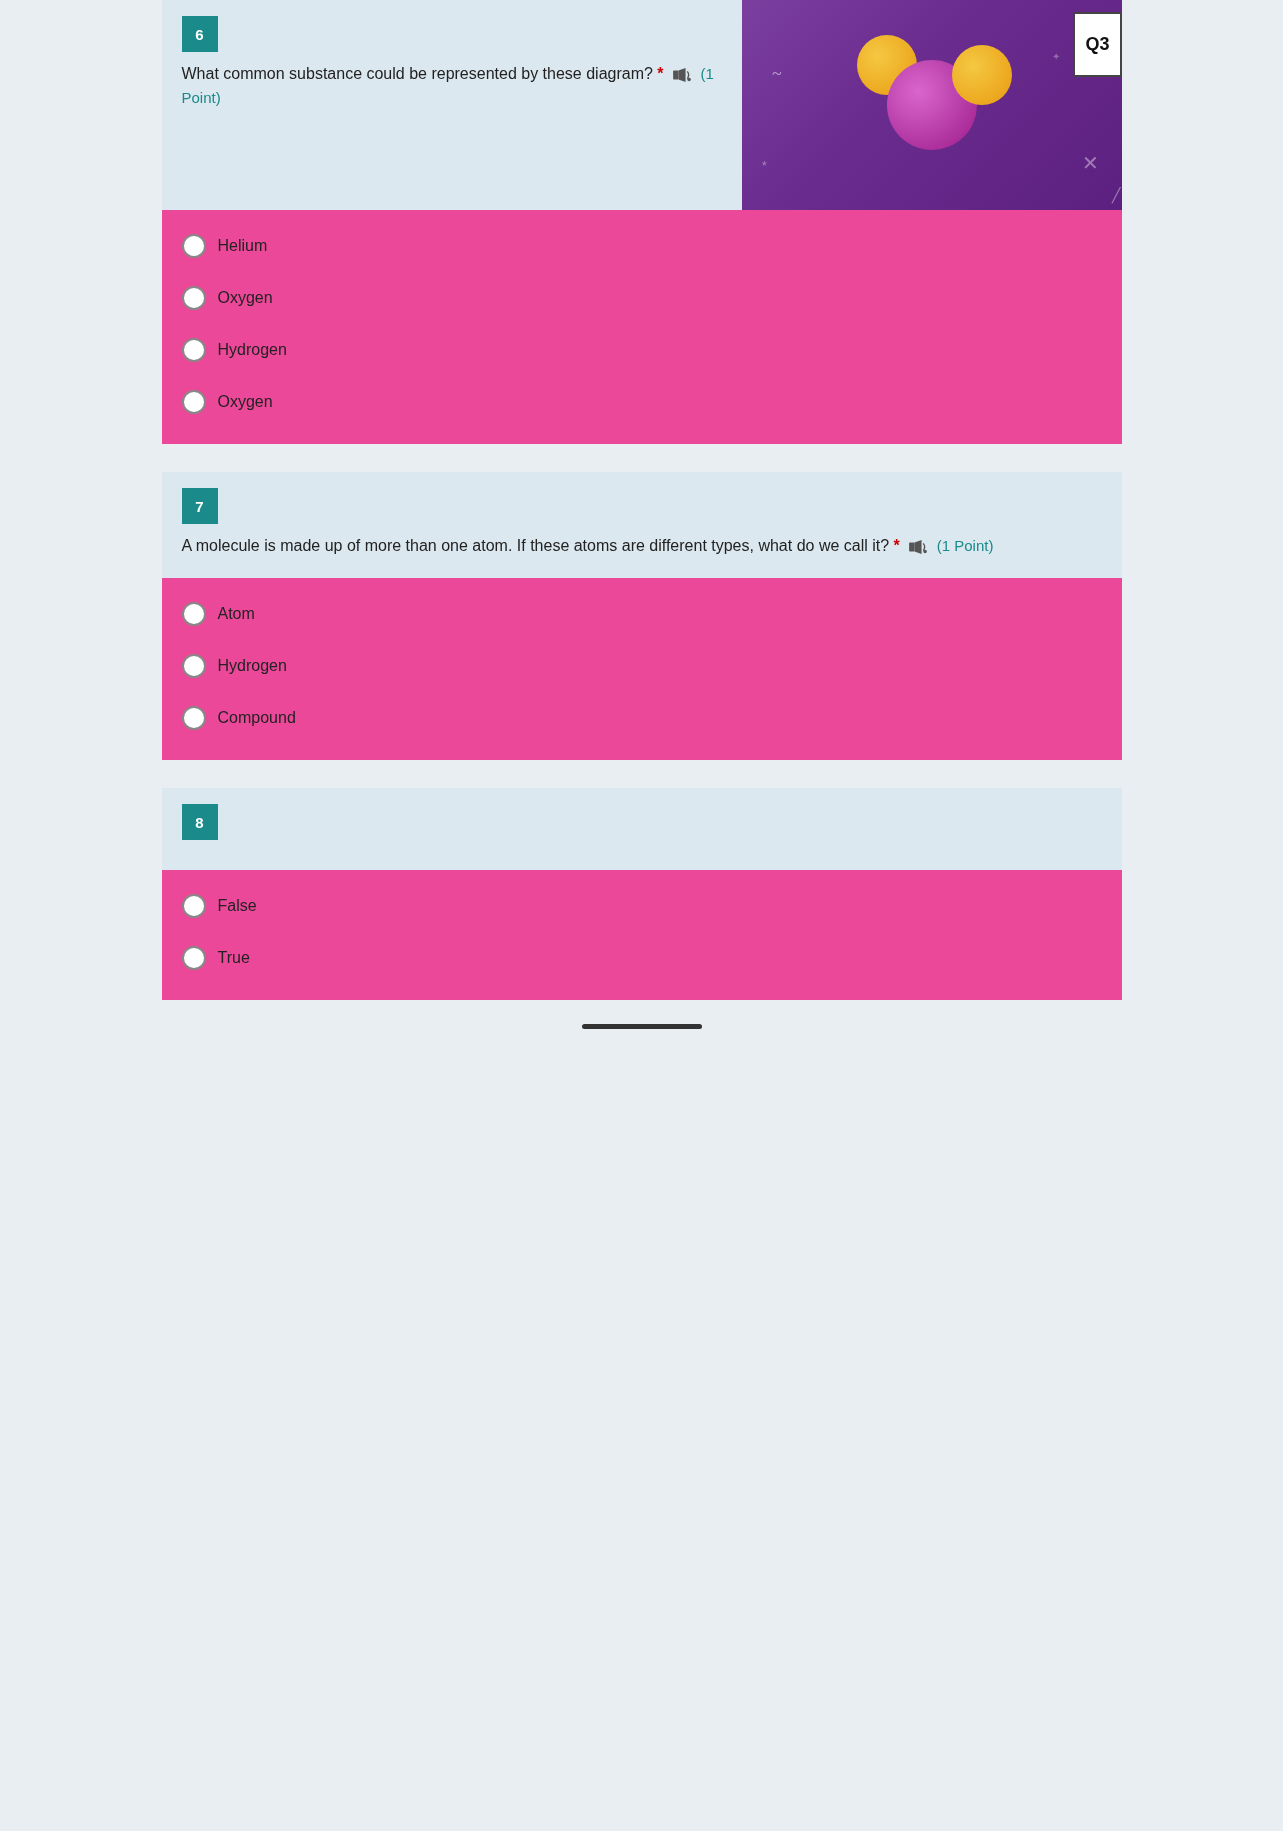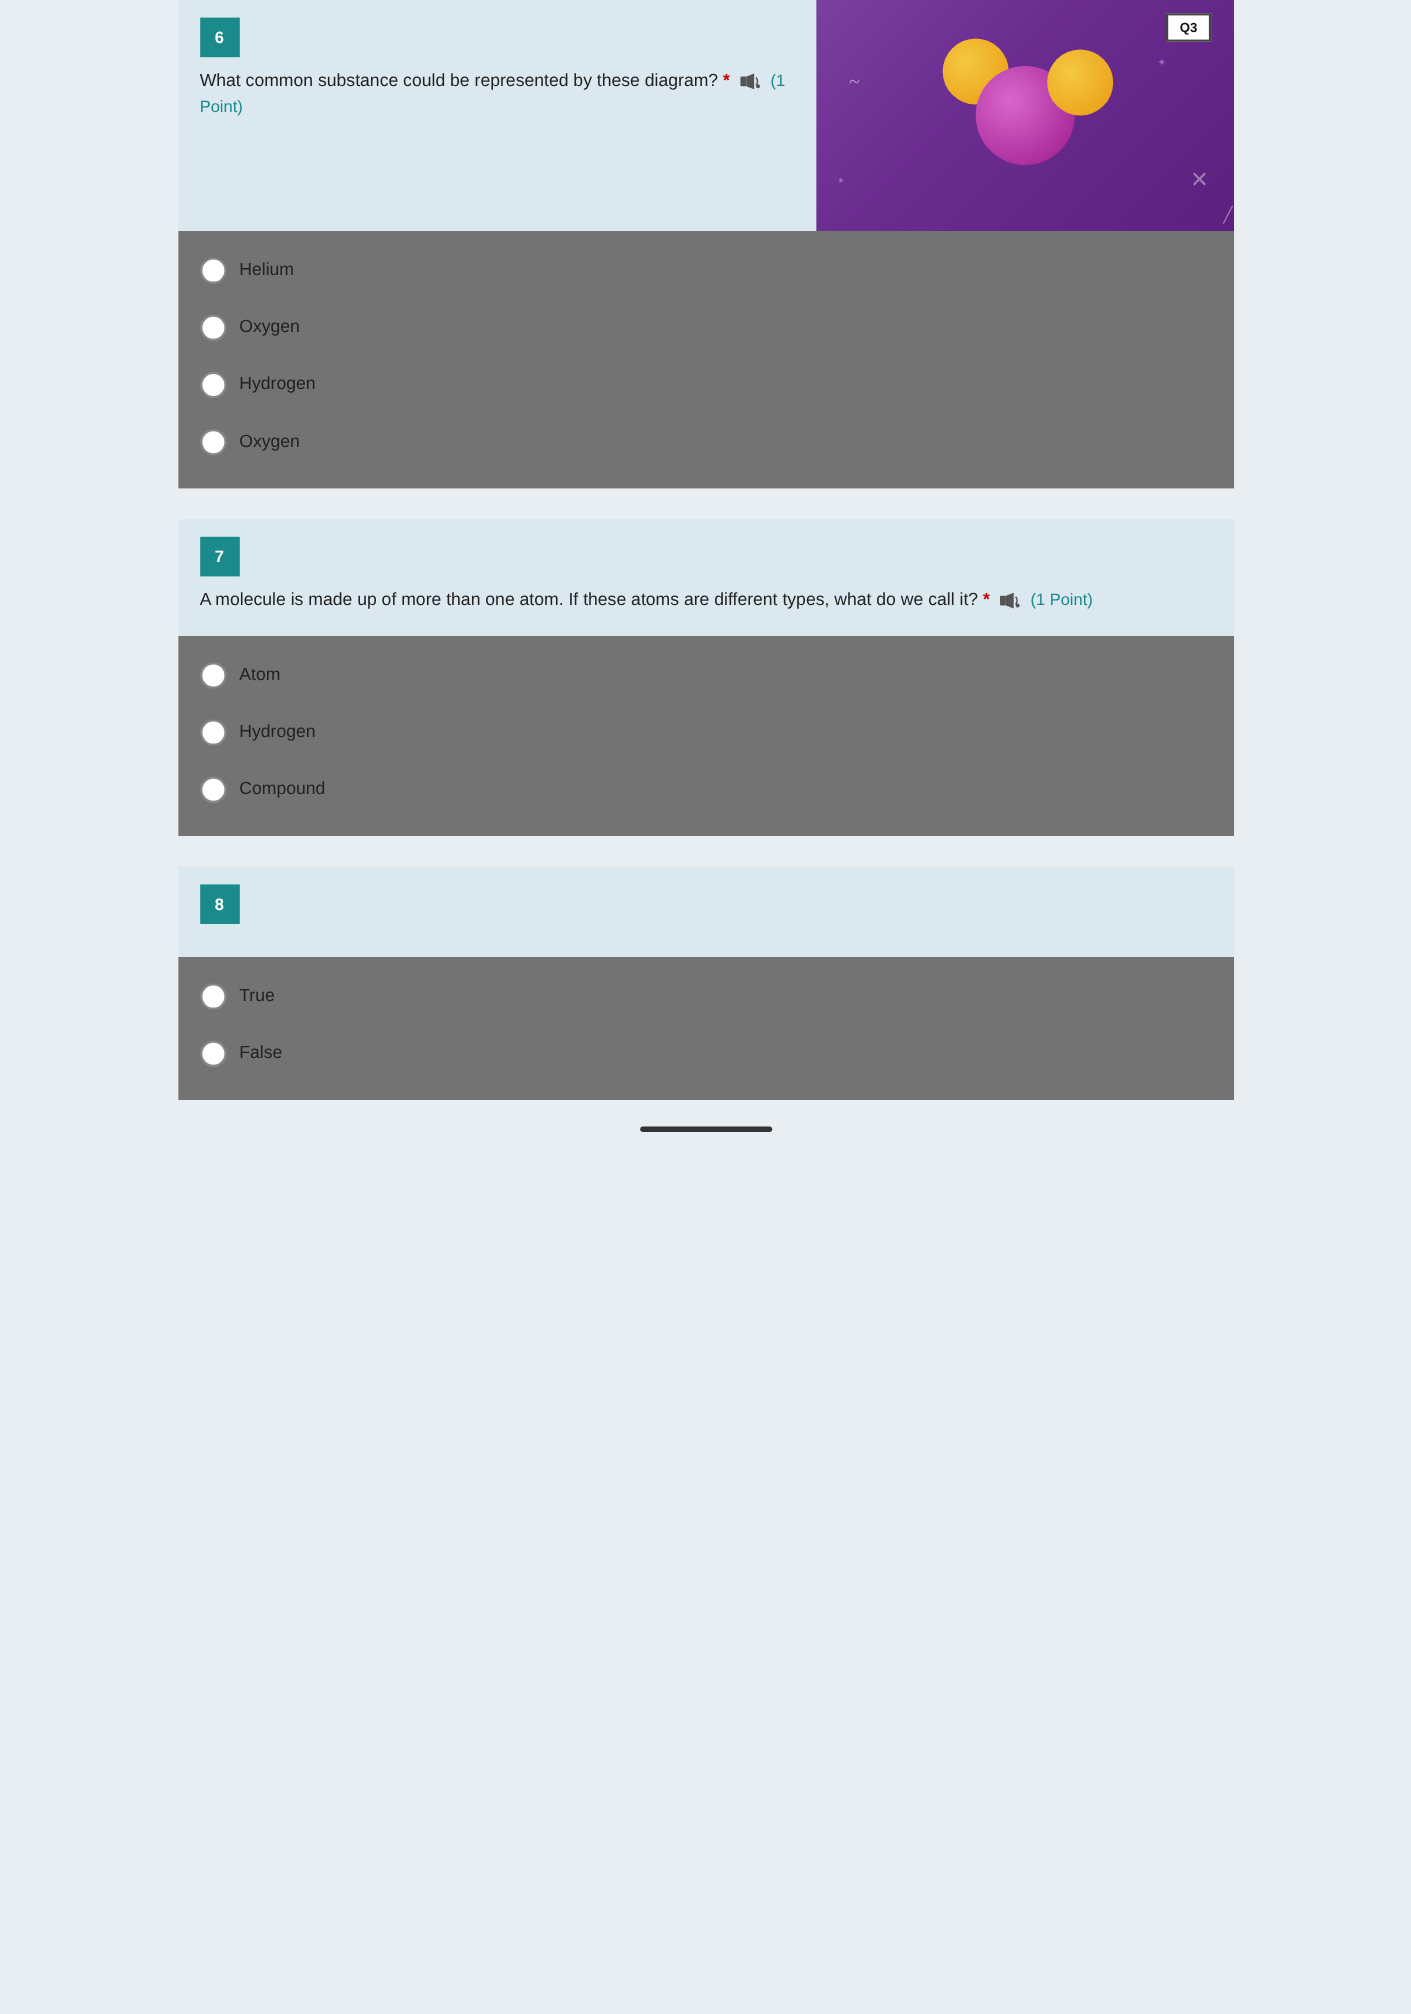--- a/index.html
+++ b/index.html
@@ -87,26 +87,26 @@
       width: 60px;
       height: 60px;
       background: radial-gradient(circle at 35% 35%, #f5c842, #e89a10);
       top: 10px;
       left: 100px;
     }
 
     .q3-badge {
       position: absolute;
       top: 12px;
-      right: 21px;
+      right: 0;
       background: white;
       border: 2px solid #444;
-      padding: 4px 10px;
+      padding: 20px 10px;
       font-weight: bold;
-      font-size: 12px;
+      font-size: 18px;
       color: #111;
     }
 
     .question-number-badge {
       display: inline-flex;
       align-items: center;
       justify-content: center;
       background-color: #1a8a8a;
       color: white;
       width: 36px;
@@ -139,21 +139,21 @@
       width: 20px;
       height: 16px;
     }
 
     .points-label {
       color: #1a8a8a;
       font-size: 15px;
     }
 
     .options-area {
-      background-color: #737373;
+      background-color: #ec4899;
       padding: 10px 20px 16px 20px;
     }
 
     .option-item {
       display: flex;
       align-items: center;
       gap: 12px;
       padding: 14px 0;
       cursor: pointer;
     }
@@ -281,24 +281,24 @@
 
 <div class="spacer"></div>
 
 <div class="question-block">
   <div class="question-header" style="background-color:#dce8ef;padding:16px 20px 20px 20px;">
     <div class="question-number-badge">8</div>
   </div>
   <div class="options-area">
     <div class="option-item">
       <div class="radio-circle"></div>
+      <span class="option-label">False</span>
+    </div>
+    <div class="option-item">
+      <div class="radio-circle"></div>
       <span class="option-label">True</span>
-    </div>
-    <div class="option-item">
-      <div class="radio-circle"></div>
-      <span class="option-label">False</span>
     </div>
   </div>
 </div>
 
 <div style="display:flex;justify-content:center;padding:16px 0 8px 0;background:#e8eef2;">
   <div style="width:120px;height:5px;background:#333;border-radius:3px;"></div>
 </div>
 
 </body></html>

